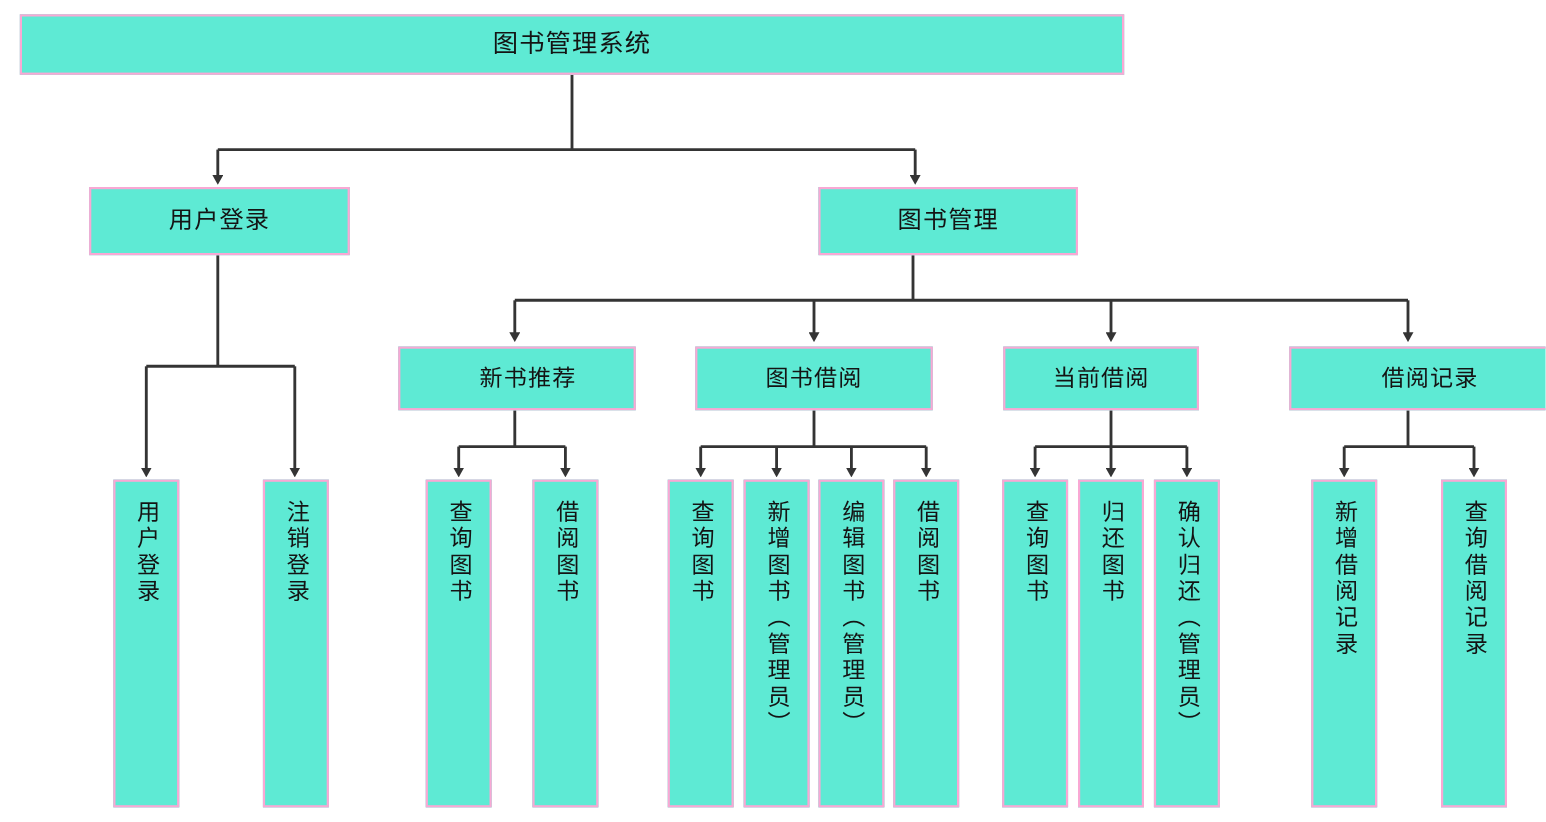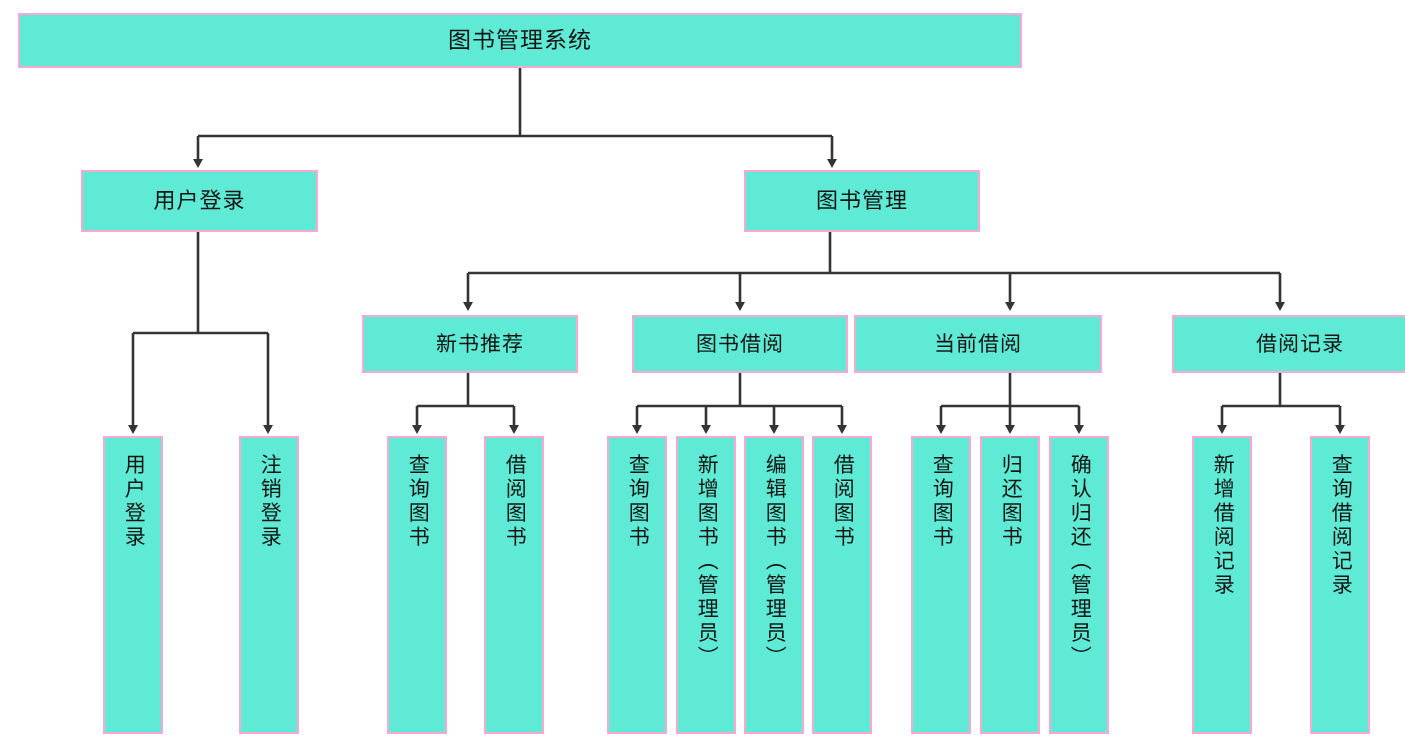--- a/index.html
+++ b/index.html
@@ -130,21 +130,21 @@
   <div class="node lvl2" style="left:712px;top:170px;width:236px;height:62px;margin-left:32px;">
     <span class="lbl">图书管理</span>
   </div>
 
   <div class="node lvl3" style="left:362px;top:315px;width:216px;height:58px;padding-left:20px;">
     <span class="lbl">新书推荐</span>
   </div>
   <div class="node lvl3" style="left:632px;top:315px;width:216px;height:58px;">
     <span class="lbl">图书借阅</span>
   </div>
-  <div class="node lvl3" style="left:854px;top:315px;width:248px;height:58px;">
+  <div class="node lvl3" style="left:912px;top:315px;width:178px;height:58px;">
     <span class="lbl">当前借阅</span>
   </div>
   <div class="node lvl3" style="left:1172px;top:315px;width:256px;height:58px;">
     <span class="lbl">借阅记录</span>
   </div>
 
   <div class="node leaf" style="left:103px;top:436px;width:60px;height:298px;">
     <span class="lbl">用户登录</span>
   </div>
   <div class="node leaf" style="left:239px;top:436px;width:60px;height:298px;">

